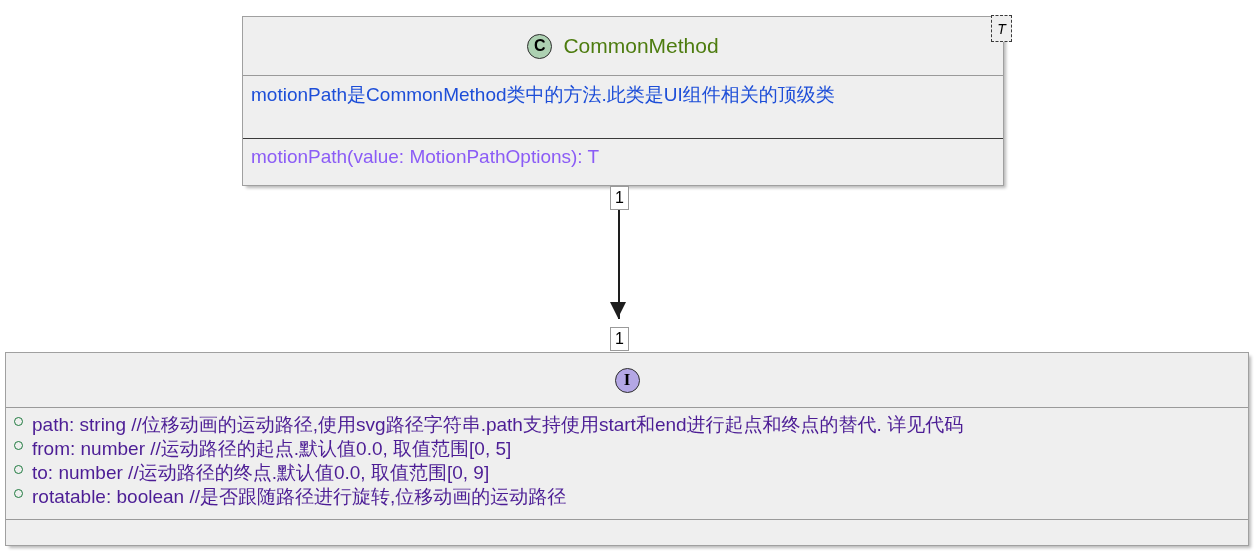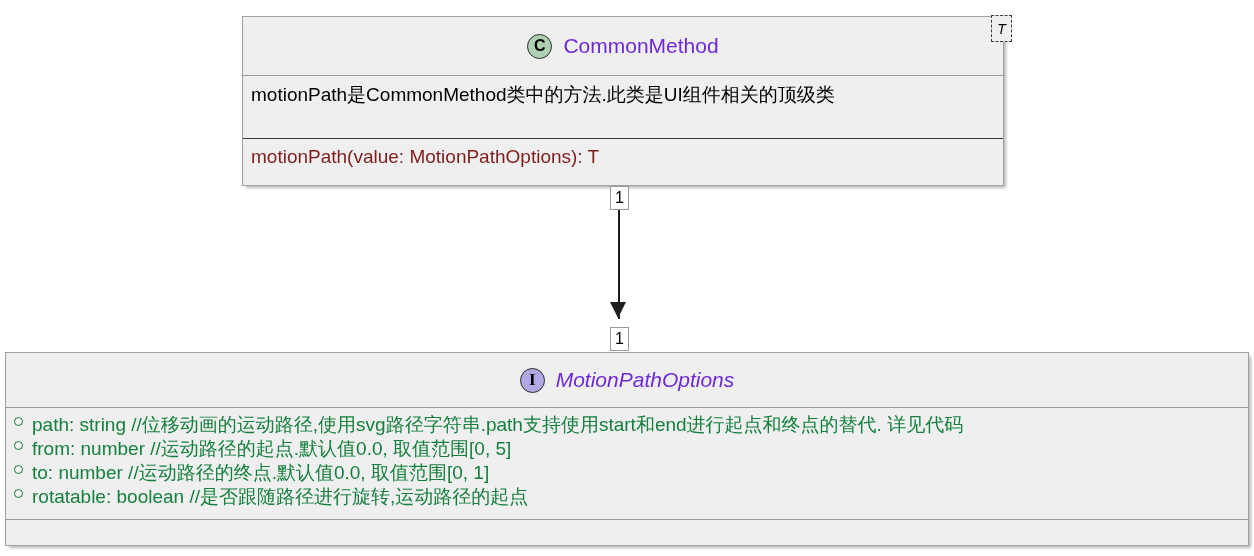--- a/index.html
+++ b/index.html
@@ -37,21 +37,21 @@
   
   .title-row {
     display: flex;
     align-items: center;
     justify-content: center;
     gap: 11px;
     height: 100%;
   }
   .title-text {
     font-size: 21px;
-    color: #6d28d9;
+    color: #4d7c0f;
     white-space: nowrap;
   }
   .title-text.italic {
     font-style: italic;
   }
 
   .type-icon {
     width: 25px;
     height: 25px;
     border-radius: 50%;
@@ -87,39 +87,39 @@
     font-size: 14px;
     color: #000000;
     box-sizing: border-box;
   }
 
   
   .doc-compartment {
     padding: 6px 8px 7px 8px;
     font-size: 19px;
     line-height: 25px;
-    color: #000000;
+    color: #1d4ed8;
   }
   .doc-line {
     white-space: nowrap;
   }
 
   .method-compartment {
     padding: 5px 8px 6px 8px;
     font-size: 19px;
     line-height: 26px;
-    color: #7f1d1d;
+    color: #8b5cf6;
     white-space: nowrap;
   }
 
   .attrs-compartment {
     padding: 5px 8px 5px 8px;
     font-size: 19px;
     line-height: 24px;
-    color: #15803d;
+    color: #4c1d95;
   }
   .attr-row {
     display: flex;
     align-items: baseline;
     white-space: nowrap;
     height: 24px;
   }
   .vis-marker {
     width: 9px;
     height: 9px;
@@ -194,41 +194,40 @@
 
 <div class="mult-label" style="left:610px; top:186px; width:19px; height:24px;">1</div>
 
 <div class="mult-label" style="left:610px; top:327px; width:19px; height:24px;">1</div>
 
 <div class="uml-box" style="left:5px; top:352px; width:1244px; height:194px;">
 
   <div class="compartment" style="height:54px;">
     <div class="title-row">
       <span class="type-icon interface-icon">I</span>
-      <span class="title-text italic">MotionPathOptions</span>
     </div>
   </div>
 
   <div class="compartment attrs-compartment sep-light" style="height:112px;">
 
     <div class="attr-row">
       <span class="vis-marker"></span>
       <span class="attr-text">path: string //位移动画的运动路径,使用svg路径字符串.path支持使用start和end进行起点和终点的替代. 详见代码</span>
     </div>
 
     <div class="attr-row">
       <span class="vis-marker"></span>
       <span class="attr-text">from: number //运动路径的起点.默认值0.0, 取值范围[0, 5]</span>
     </div>
 
     <div class="attr-row">
       <span class="vis-marker"></span>
-      <span class="attr-text">to: number //运动路径的终点.默认值0.0, 取值范围[0, 1]</span>
-    </div>
-
-    <div class="attr-row">
-      <span class="vis-marker"></span>
-      <span class="attr-text">rotatable: boolean //是否跟随路径进行旋转,运动路径的起点</span>
+      <span class="attr-text">to: number //运动路径的终点.默认值0.0, 取值范围[0, 9]</span>
+    </div>
+
+    <div class="attr-row">
+      <span class="vis-marker"></span>
+      <span class="attr-text">rotatable: boolean //是否跟随路径进行旋转,位移动画的运动路径</span>
     </div>
   </div>
 
   <div class="compartment empty-compartment sep-light"></div>
 </div>
 
 </body></html>

